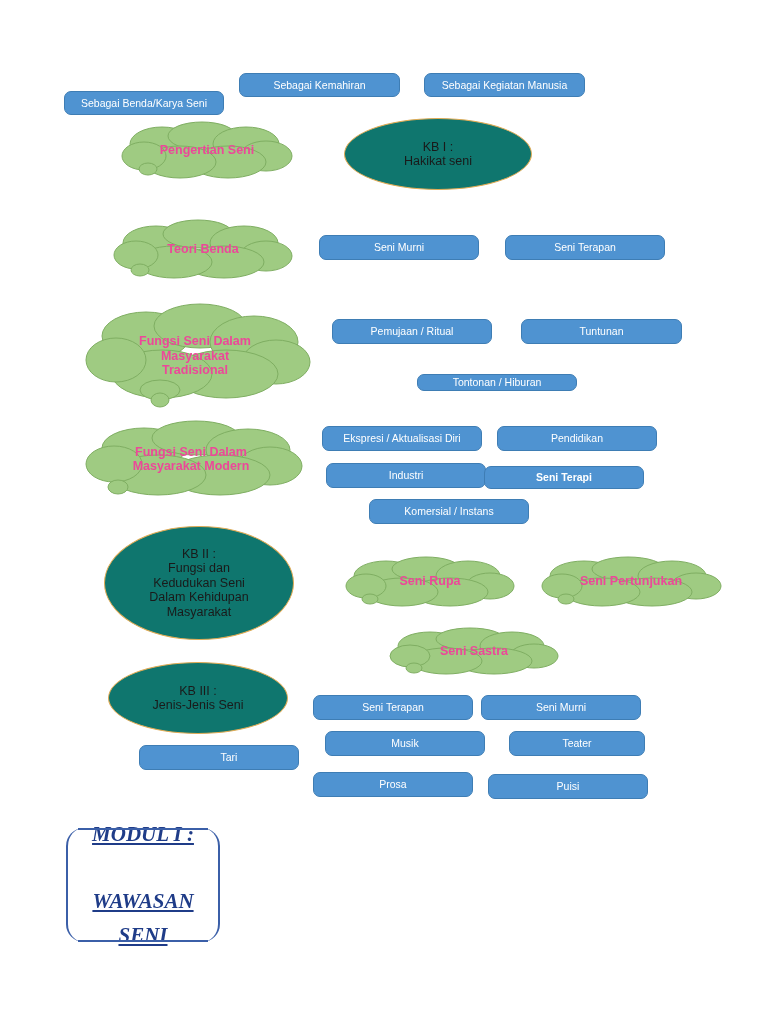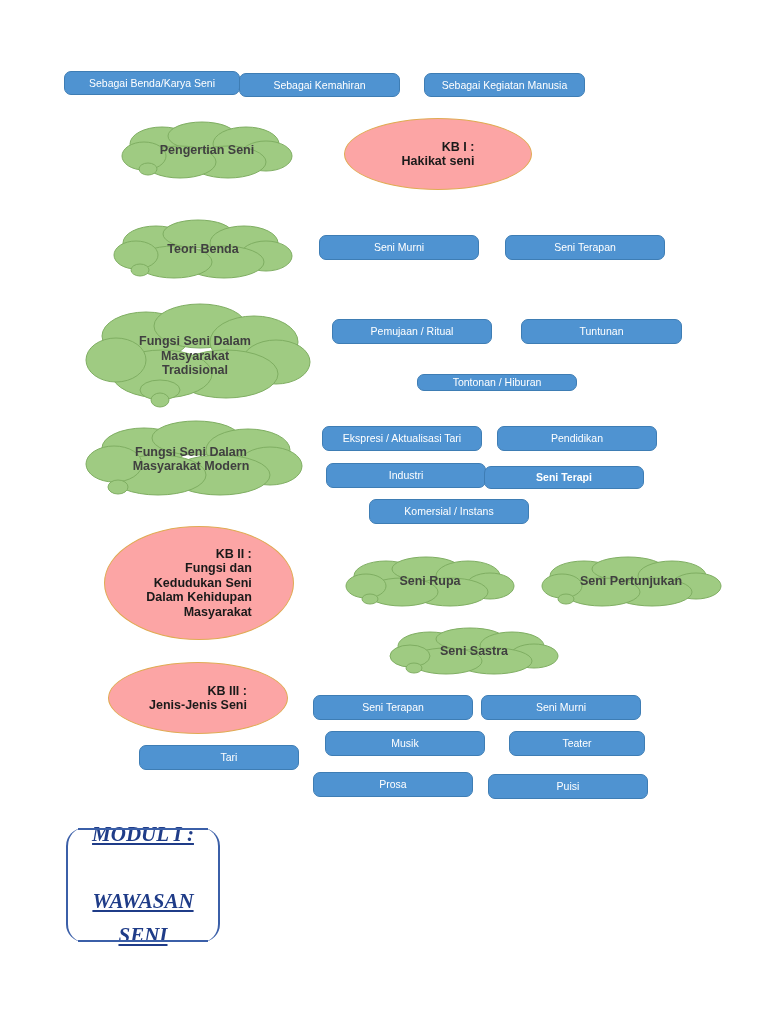--- a/index.html
+++ b/index.html
@@ -35,49 +35,48 @@
     background: #4f93d1;
     border: 1px solid #3e7db4;
     border-radius: 7px;
     font-size: 10.5px;
     color: #ffffff;
     padding: 2px 4px;
   }
 
   
   .cloud {
-    color: #404040;
+    color: #ec4899;
     font-weight: bold;
     font-size: 12.5px;
     background: transparent;
   }
   .cloud .cloud-svg {
     position: absolute;
     left: 0; top: 0;
     width: 100%;
     height: 100%;
     z-index: 0;
   }
   .cloud .cloud-label {
     position: relative;
     z-index: 1;
     padding: 0 10px;
     white-space: pre-line;
   }
 
   
   .ellipse {
-    background: #fca5a5;
+    background: #0f766e;
     border: 1px solid #e0ab54;
     border-radius: 50%;
     color: #1a1a1a;
-    font-weight: bold;
+    font-weight: normal;
     font-size: 12.5px;
     white-space: pre-line;
-    text-align: right;
   }
 
   
   .module-box {
     position: absolute;
     box-sizing: border-box;
     border: 2px solid #3b5fa8;
     border-top: none;
     border-bottom: none;
     border-radius: 18px;
@@ -105,21 +104,21 @@
     text-decoration: underline;
     line-height: 1.6;
     white-space: pre-line;
   }
 </style>
 </head>
 <body>
 
 <div id="canvas">
 
-  <div class="node rect" style="left:64px; top:71px; width:176px; height:24px;">
+  <div class="node rect" style="left:64px; top:91px; width:160px; height:24px;">
     <span>Sebagai Benda/Karya Seni</span>
   </div>
   <div class="node rect" style="left:239px; top:73px; width:161px; height:24px;">
     <span>Sebagai Kemahiran</span>
   </div>
   <div class="node rect" style="left:424px; top:73px; width:161px; height:24px;">
     <span>Sebagai Kegiatan Manusia</span>
   </div>
 
   <div class="node cloud" style="left:118px; top:120px; width:178px; height:60px;">
@@ -206,21 +205,21 @@
         <ellipse cx="80" cy="57" rx="48" ry="20"></ellipse>
         <ellipse cx="36" cy="46" rx="28" ry="18"></ellipse>
         <ellipse cx="40" cy="69" rx="10" ry="7"></ellipse>
       </g>
     </svg>
     <span class="cloud-label">Fungsi Seni Dalam
 Masyarakat Modern</span>
   </div>
 
   <div class="node rect" style="left:322px; top:426px; width:160px; height:25px;">
-    <span>Ekspresi / Aktualisasi Tari</span>
+    <span>Ekspresi / Aktualisasi Diri</span>
   </div>
   <div class="node rect" style="left:326px; top:463px; width:160px; height:25px;">
     <span>Industri</span>
   </div>
   <div class="node rect" style="left:497px; top:426px; width:160px; height:25px;">
     <span>Pendidikan</span>
   </div>
   <div class="node rect" style="left:484px; top:466px; width:160px; height:23px;font-weight:bold;">
     <span>Seni Terapi</span>
   </div>

